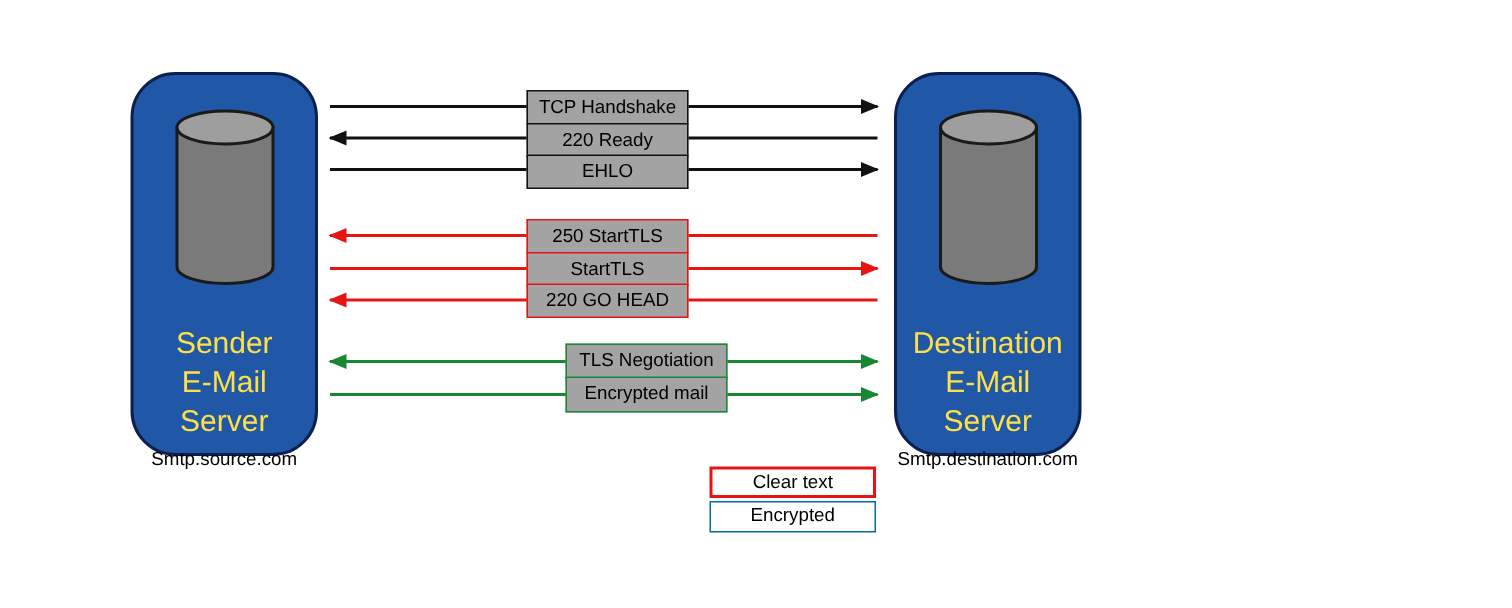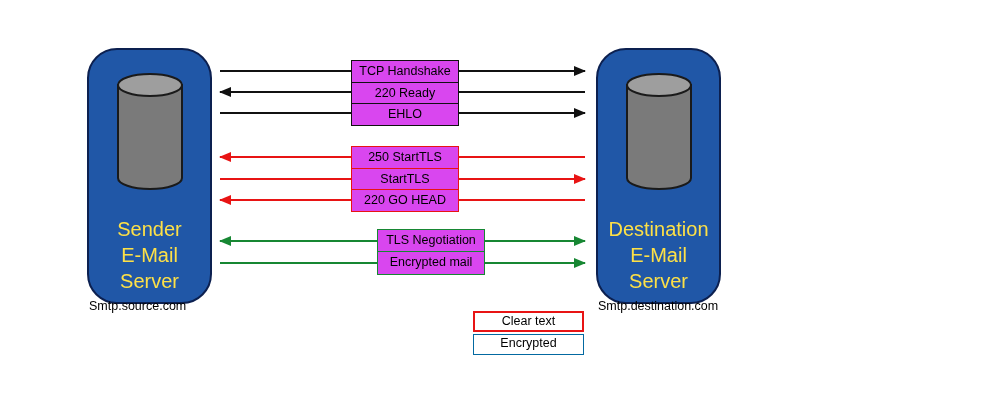--- a/index.html
+++ b/index.html
@@ -11,21 +11,21 @@
   
   .server {
     position:absolute; top:48px; width:125px; height:256px;
     background:#2057a7; border:2.5px solid #0c2050; border-radius:30px;
     box-sizing:border-box;
   }
   .server--sender { left:87px; }
   .server--destination { left:596px; }
   .cyl { display:block; margin:22px auto 0 auto; }
   .server-name { text-align:center; font-size:20px; line-height:26px; margin-top:24px; color:#fde047; }
-  .server-domain { font-size:12.5px; margin-top:5px; color:#000; }
+  .server-domain { text-align:center; font-size:12.5px; margin-top:5px; color:#000; }
 
   
   .msg { position:absolute; left:220px; width:365px; height:0; }
   .line { position:absolute; left:0; right:0; }
   .c-plain .line { background:#111111; height:2px; top:-1px; }
   .c-clear .line { background:#e81414; height:1.6px; top:-0.8px; }
   .c-enc   .line { background:#178733; height:2px; top:-1px; }
   .msg--tls .line { height:2.6px; top:-1.3px; }
 
   .ah { position:absolute; width:0; height:0; top:-5px;
@@ -35,21 +35,21 @@
   .c-plain .ah--r { border-left-color:#111111; } .c-plain .ah--l { border-right-color:#111111; }
   .c-clear .ah--r { border-left-color:#e81414; } .c-clear .ah--l { border-right-color:#e81414; }
   .c-enc   .ah--r { border-left-color:#178733; } .c-enc   .ah--l { border-right-color:#178733; }
 
   
   .stack { position:absolute; left:351px; width:108px; z-index:2; }
   .stack--plain { top:60px; }
   .stack--clear { top:146px;border-radius:23px; }
   .stack--enc   { top:229px;padding-left:26px; }
   .lbl {
-    box-sizing:border-box; height:23px; background:#d946ef;
+    box-sizing:border-box; height:23px; background:#a3a3a3;
     text-align:center; font-size:12.5px; line-height:20px; color:#000;
   }
   .lbl + .lbl { margin-top:-1.5px; }
   .stack--plain .lbl { border:1.5px solid #111111; }
   .stack--clear .lbl { border:1.5px solid #e81414; }
   .stack--enc .lbl   { border:1.5px solid #178733; height:24px; line-height:21px; }
   .stack--enc .lbl + .lbl { margin-top:-2px; }
 
   
   .legend { position:absolute; left:473px; top:311px; width:111px; z-index:2; }

